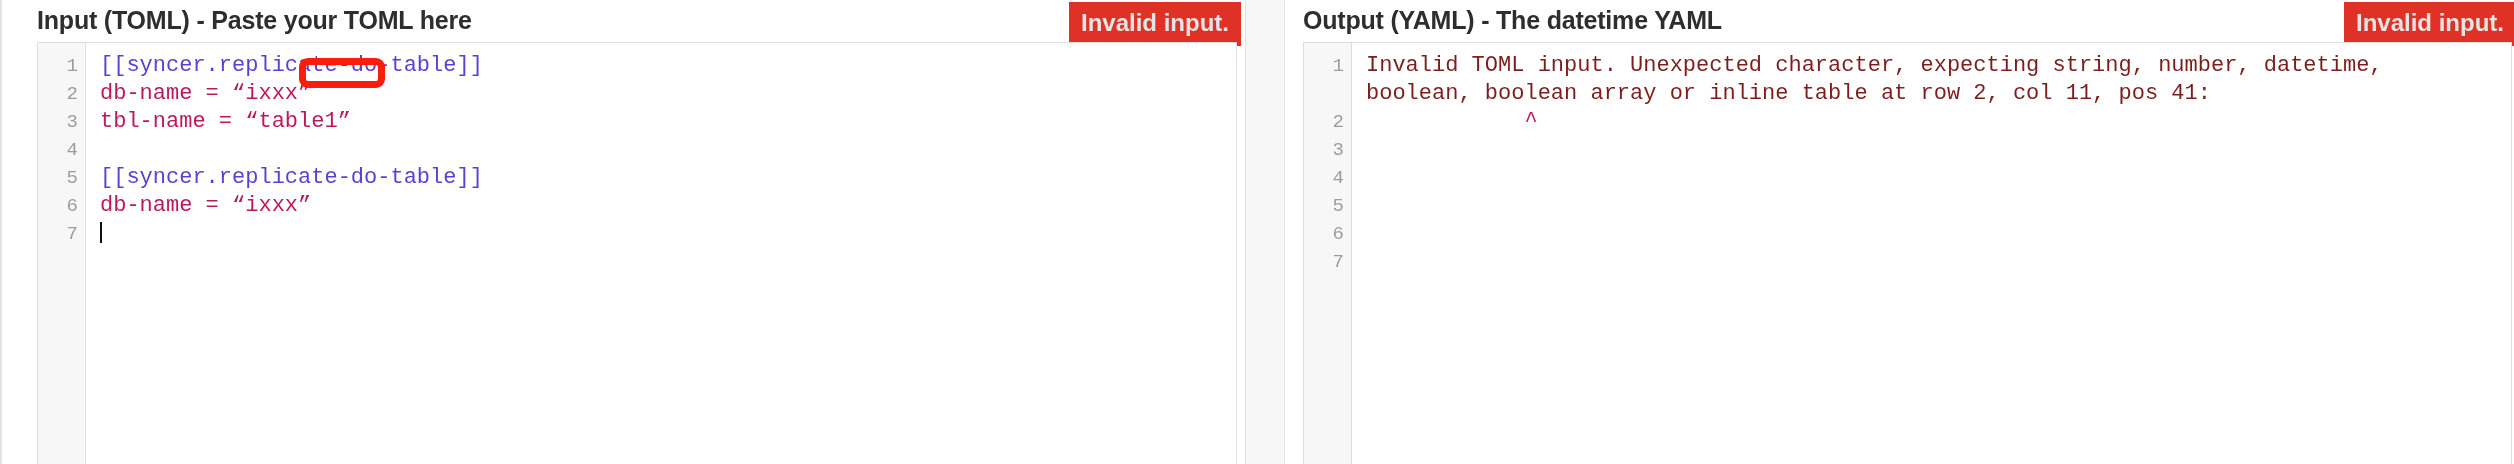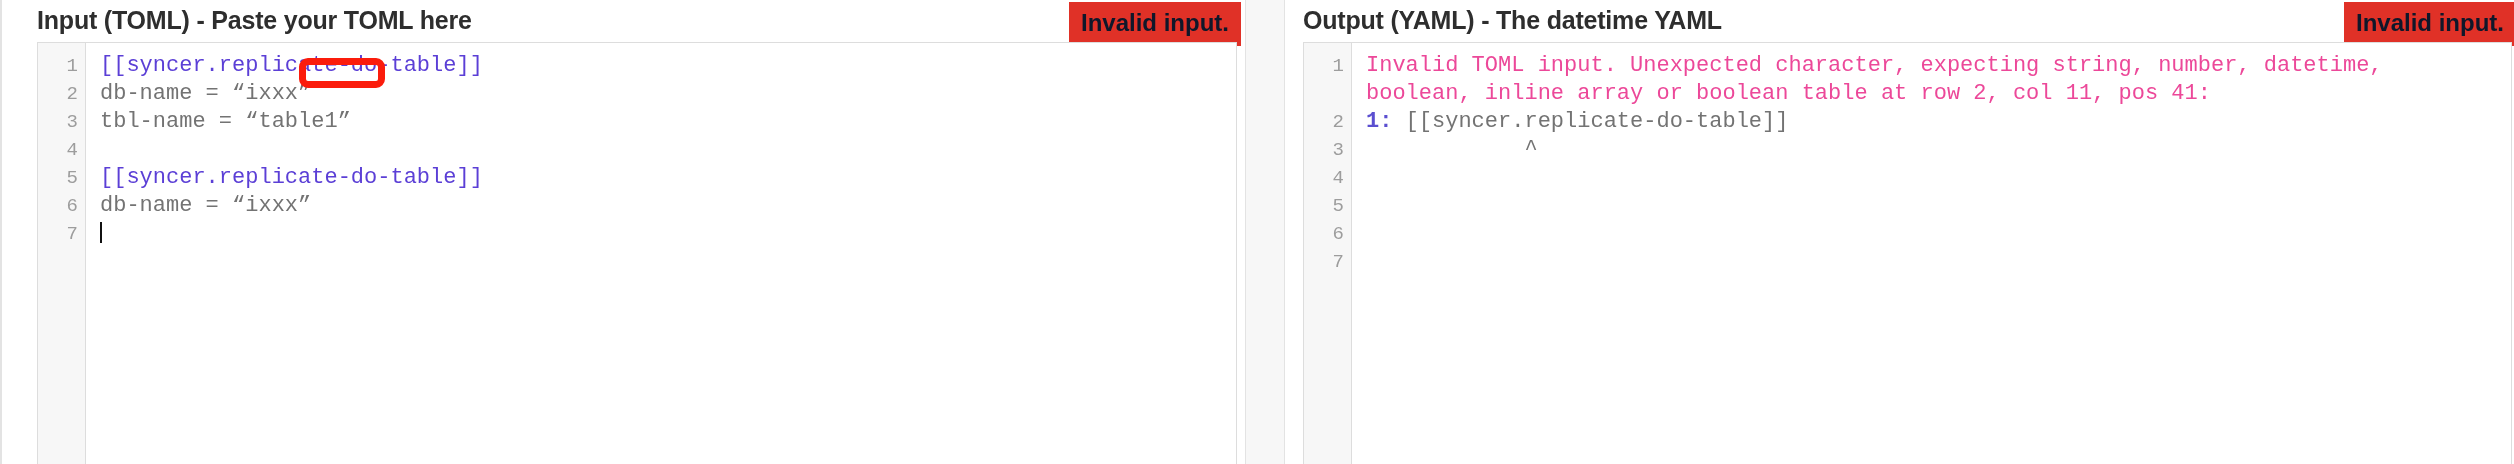--- a/index.html
+++ b/index.html
@@ -43,21 +43,21 @@
     letter-spacing: -0.2px;
     white-space: nowrap;
   }
   .panel-left .panel-title  { left: 35px; }
   .panel-right .panel-title { left: 18px; }
 
   .badge {
     position: absolute;
     top: 2px;
     background: #e03127;
-    color: #0f172a;
+    color: #e5e5e5;
     font-size: 24px;
     font-weight: 700;
     line-height: 1;
     padding: 9px 12px 11px 12px;
     white-space: nowrap;
   }
   .panel-left  .badge { right: 4px; }
   .panel-right .badge { right: -4px; }
 
   
@@ -96,22 +96,22 @@
     font-family: "Liberation Mono", monospace;
     font-size: 22px;
   }
   .cline {
     height: 28px;
     line-height: 28px;
     white-space: pre;
     color: #1a1a1a;
   }
   .tok-header { color: #5b3fd6; }
-  .tok-plain  { color: #737373; }
-  .tok-err    { color: #ec4899; }
+  .tok-plain  { color: #be185d; }
+  .tok-err    { color: #7f1d1d; }
   .tok-mark   { color: #5b4fd0; font-weight: 700; }
 
   .caret {
     display: inline-block;
     width: 2px;
     height: 21px;
     background: #111111;
     vertical-align: -4px;
   }
 
@@ -176,23 +176,22 @@
         <div class="lineno">2</div>
         <div class="lineno">3</div>
         <div class="lineno">4</div>
         <div class="lineno">5</div>
         <div class="lineno">6</div>
         <div class="lineno">7</div>
       </div>
 
       <div class="code">
         <div class="cline tok-err">Invalid TOML input. Unexpected character, expecting string, number, datetime,</div>
-        <div class="cline tok-err">boolean, inline array or boolean table at row 2, col 11, pos 41:</div>
-
-        <div class="cline"><span class="tok-mark">1:</span><span class="tok-plain"> [[syncer.replicate-do-table]]</span></div>
+        <div class="cline tok-err">boolean, boolean array or inline table at row 2, col 11, pos 41:</div>
+
 
 
         <div class="cline tok-plain">            ^</div>
 
 
         <div class="cline tok-plain"></div>
         <div class="cline tok-plain"></div>
       </div>
     </div>
 

